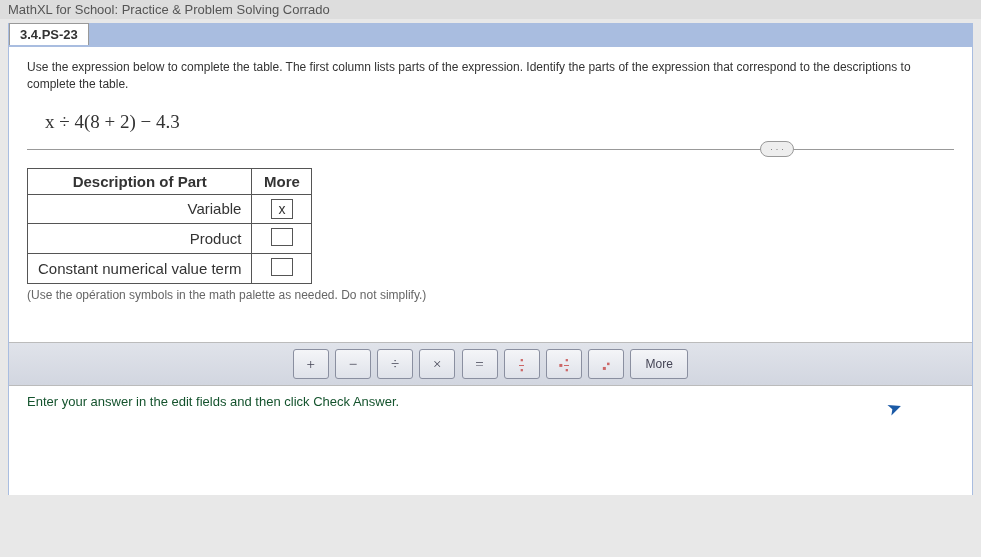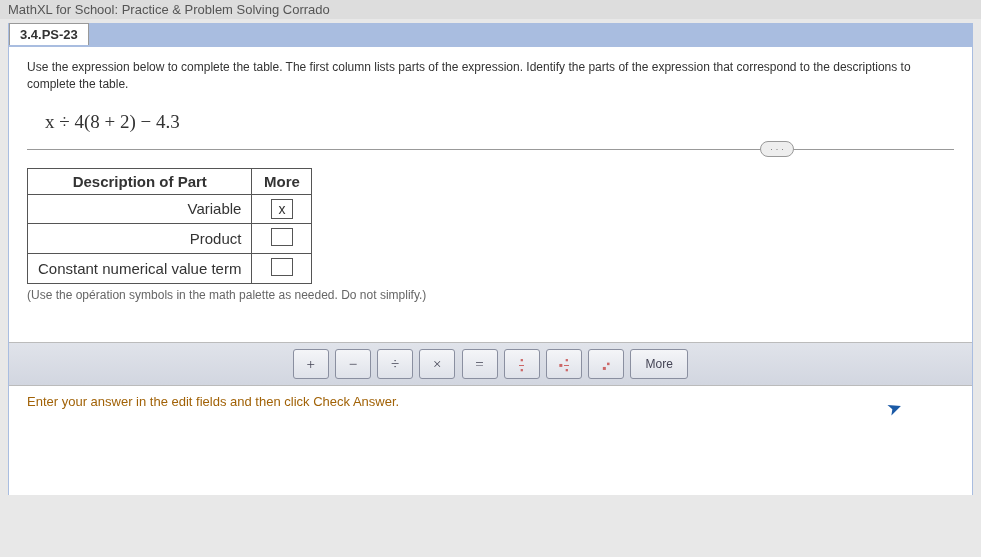--- a/index.html
+++ b/index.html
@@ -149,21 +149,21 @@
   font-size: 9px;
   line-height: 9px;
   text-align: center;
 }
 .frac .n { display:block; border-bottom:1px solid #c66; padding:0 1px; color:#c66; font-weight:bold;}
 .frac .d { display:block; padding:0 1px; color:#c66; font-weight:bold;}
 .mixed { font-size: 12px; color:#c66; font-weight:bold; }
 .exp { font-size: 12px; color:#c66; font-weight:bold; }
 .bottomhint {
   font-size: 13px;
-  color: #a16207;
+  color: #14532d;
   padding: 8px 18px 0 18px;
 }
 .cursor-arrow {
   position: absolute;
   right: 70px;
   top: 350px;
   font-size: 18px;
   color: #1b5aa6;
   transform: rotate(-20deg);
 }

